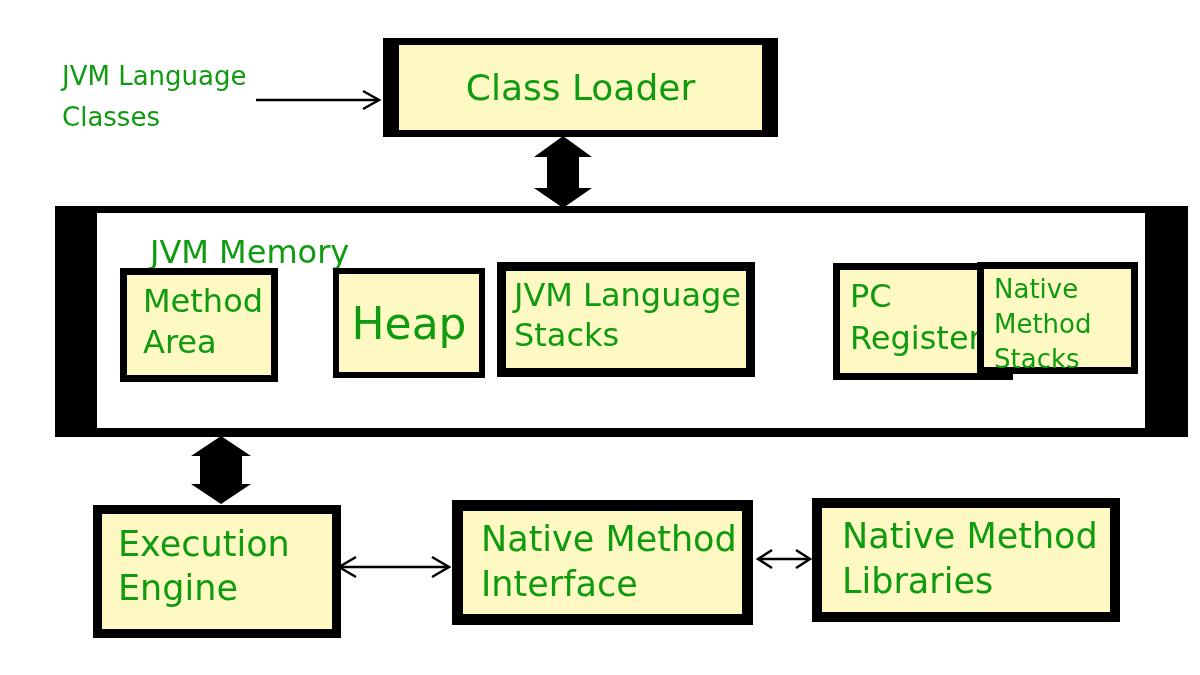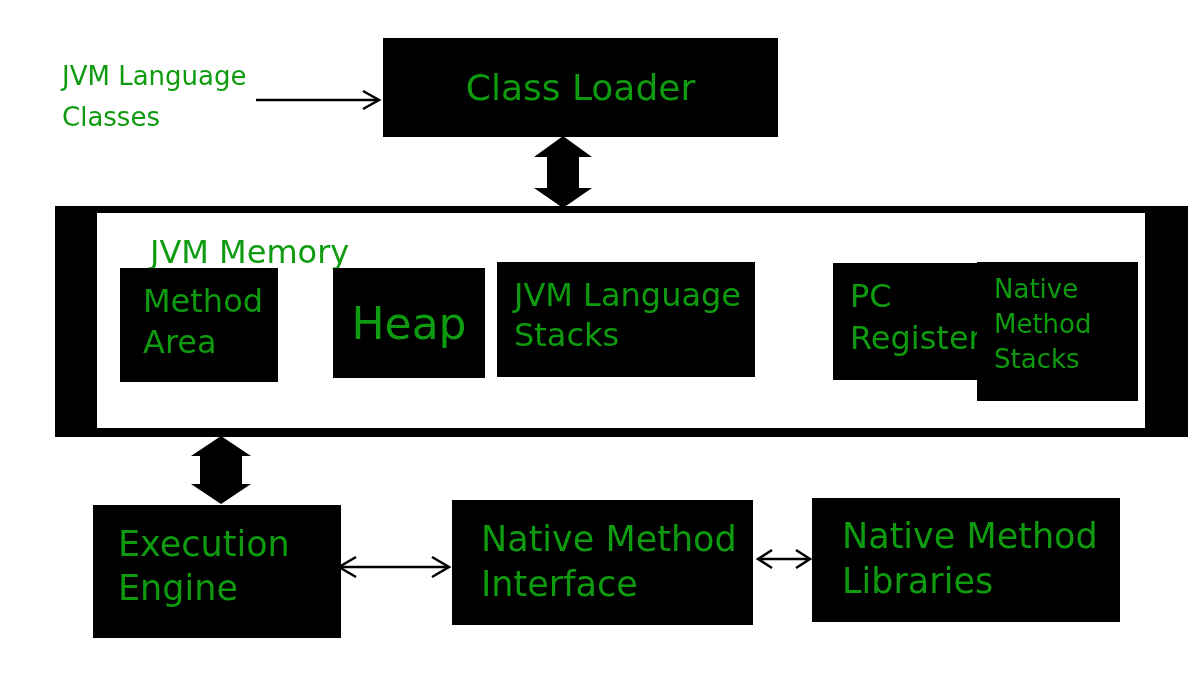--- a/index.html
+++ b/index.html
@@ -4,21 +4,21 @@
 <style>
   :root { --green:#0f9b0f; --black:#000000; --bg:#ffffff; }
   * { margin:0; padding:0; box-sizing:border-box; }
   body { background:var(--bg); font-family:"DejaVu Sans", sans-serif; }
   .canvas {
     position:relative; width:1200px; height:675px;
     background:var(--bg); overflow:hidden;padding-left:24px;
   }
   .txt { color:var(--green); white-space:pre-line; }
   .box {
-    position:absolute; background:#000000; border:solid var(--black);
+    position:absolute; background:#fef9c3; border:solid var(--black);
     color:var(--green);
   }
   .lbl { white-space:pre-line; display:block; }
 
   #input-label { position:absolute; left:62px; top:56px; font-size:26px; line-height:41px; }
 
   #class-loader {
     left:383px; top:38px; width:395px; height:99px;
     border-width:7px 16px 7px 16px;
     display:flex; align-items:center; justify-content:center;
@@ -26,21 +26,21 @@
   }
 
   #memory-outer { position:absolute; left:55px; top:206px; width:1133px; height:231px; background:var(--black); }
   #memory-inner { position:absolute; left:42px; top:7px; right:43px; bottom:9px; background:#fff; }
   #memory-title { position:absolute; left:53px; top:8px; font-size:32px;margin-top:12px; }
 
   #method-area { left:23px;  top:55px; width:158px; height:114px; border-width:7px; padding:6px 0 0 16px; font-size:32px; line-height:41px; }
   #heap        { left:236px; top:55px; width:152px; height:110px; border-width:6px; display:flex; align-items:center; justify-content:center; font-size:44px; }
   #jvm-lang-stacks { left:400px; top:49px; width:258px; height:115px; border-width:9px; padding:4px 0 0 8px;  font-size:32px; line-height:40px; }
   #pc-registers    { left:693px; top:50px; width:180px; height:117px; border-width:7px; padding:5px 0 0 10px; font-size:32px; line-height:42px;margin-left:43px; }
-  #native-method-stacks { left:880px; top:49px; width:161px; height:139px; border-width:7px; padding:3px 0 0 10px; font-size:26px; line-height:35px; }
+  #native-method-stacks { left:880px; top:49px; width:161px; height:112px; border-width:7px; padding:3px 0 0 10px; font-size:26px; line-height:35px; }
 
   #execution-engine { left:93px;  top:505px; width:248px; height:133px; border-width:9px;  padding:8px 0 0 16px; font-size:35px; line-height:44px; }
   #native-method-interface { left:452px; top:500px; width:301px; height:125px; border-width:11px; padding:6px 0 0 18px; font-size:35px; line-height:45px; }
   #native-method-libraries { left:812px; top:498px; width:308px; height:124px; border-width:10px; padding:6px 0 0 20px; font-size:35px; line-height:45px; }
 
   #arrow-layer { position:absolute; left:0; top:0; width:1200px; height:675px; pointer-events:none; }
   .arrow-fill { fill:var(--black); }
   .arrow-stroke { stroke:var(--black); fill:none; stroke-width:2.5; }
 </style>
 </head>

